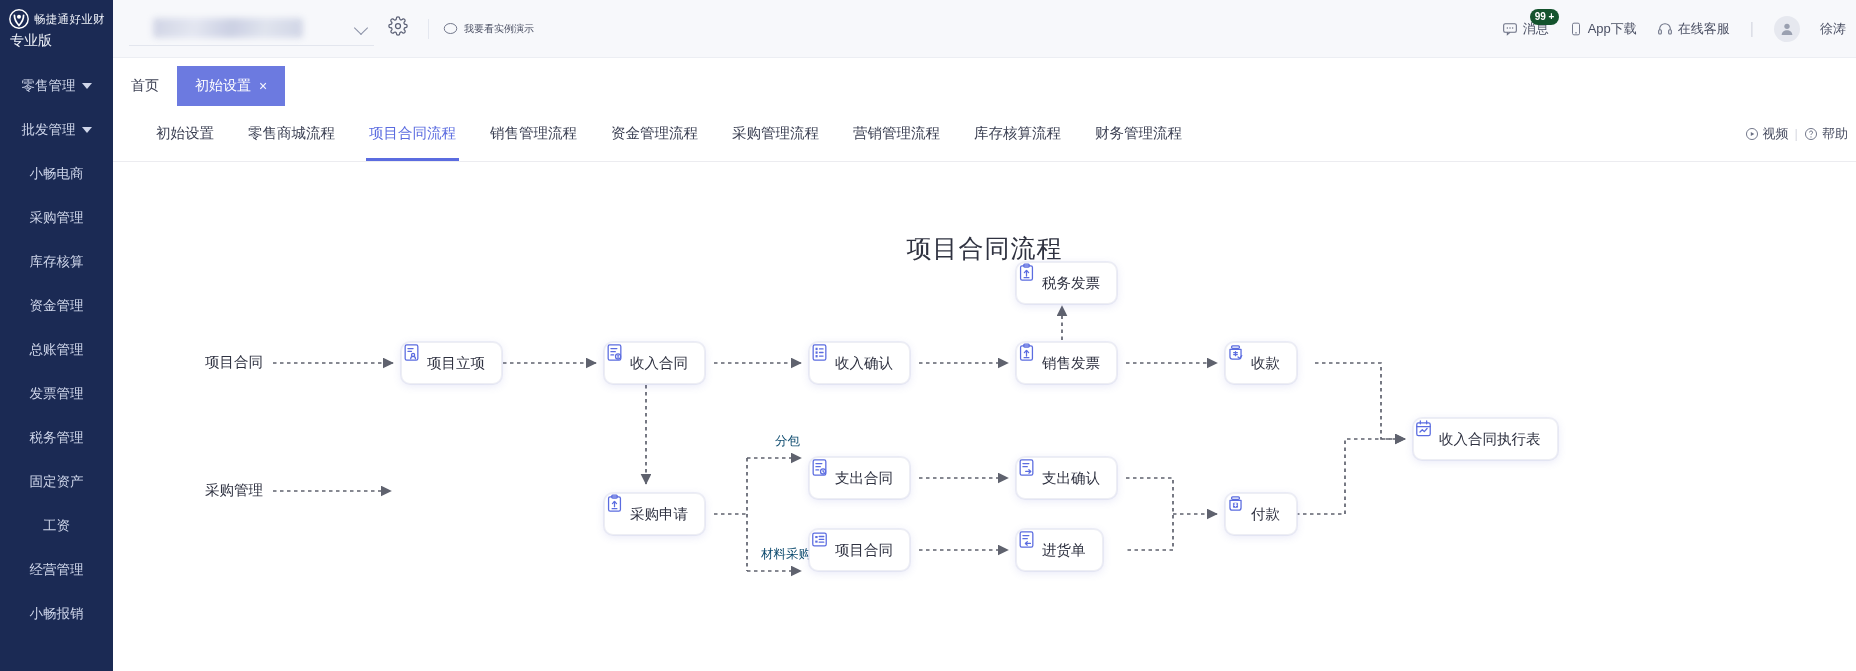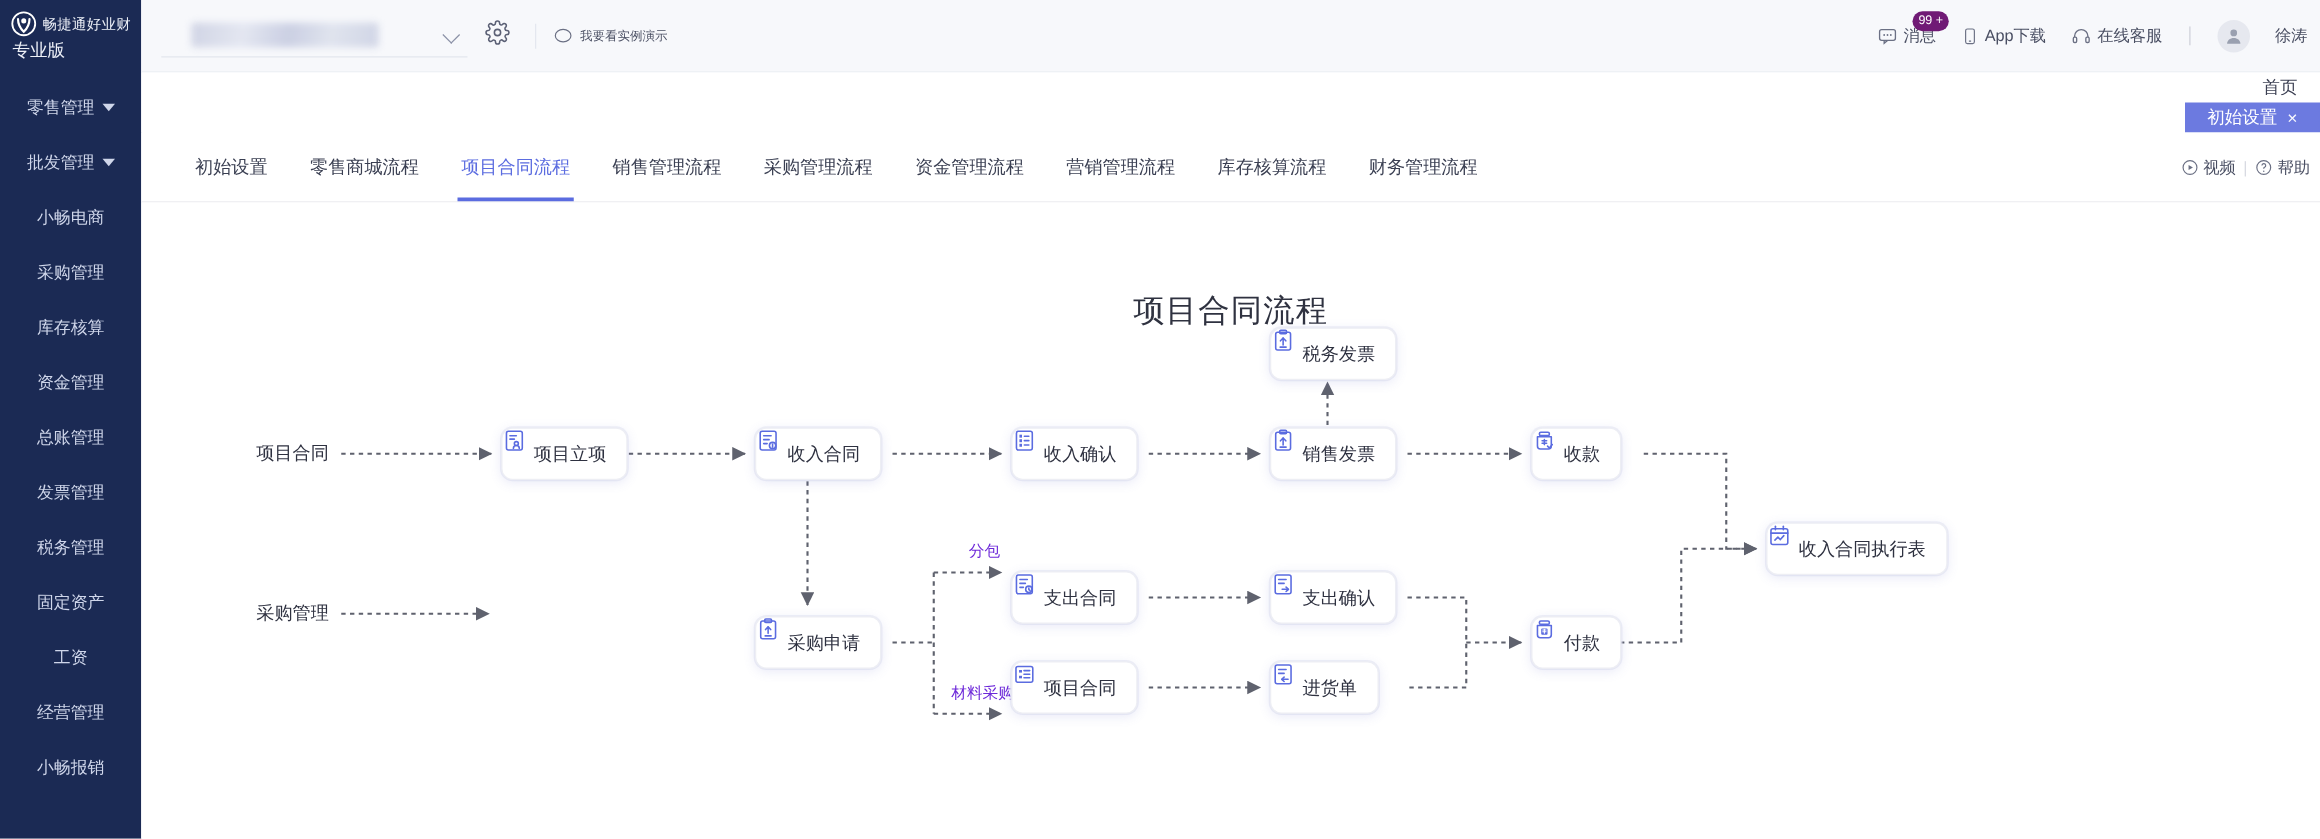--- a/index.html
+++ b/index.html
@@ -49,31 +49,31 @@
     position:absolute; right:8px; top:11px; width:10px;height:10px;
     border-right:1.6px solid #8a90a6; border-bottom:1.6px solid #8a90a6;
     transform:rotate(45deg);
   }
   .gear-btn { margin-left:14px; width:26px; height:26px; color:#5b6075; cursor:pointer;}
   .vsep { width:1px; height:20px; background:#e4e7ef; margin:0 14px; }
   .demo-link { display:flex; align-items:center; gap:6px; font-size:10px; color:#4a4f63; cursor:pointer;}
   .topbar-right { margin-left:auto; display:flex; align-items:center; padding-right:10px; gap:20px;}
   .tb-item { display:flex; align-items:center; gap:5px; font-size:13px; color:#4a4f63; position:relative; cursor:pointer;}
   .badge {
-    position:absolute; left:28px; top:-11px; background:#701a75; color:#fff;
+    position:absolute; left:28px; top:-11px; background:#14532d; color:#fff;
     font-size:10px; line-height:15px; height:16px; padding:0 5px; border-radius:9px;
-    font-weight:normal; white-space:nowrap;text-align:right;
+    font-weight:bold; white-space:nowrap;text-align:right;
   }
   .avatar { width:26px;height:26px;border-radius:50%;background:#e6e8ef; display:flex;align-items:center;justify-content:center;}
   .uname { font-size:13px; color:#4a4f63; max-width:40px; overflow:hidden; white-space:nowrap;}
 
   
   .tabsbar {
     position:absolute; left:113px; top:58px; width:1743px; height:48px;
-    background:#fff; display:flex; align-items:flex-end;flex-direction:column;
+    background:#fff; display:flex; align-items:flex-end;
   }
   .tab {
     height:40px; padding:0 18px; display:flex; align-items:center; gap:8px;
     font-size:14px; color:#3b3f52; cursor:pointer;
   }
   .tab.active { background:#6c7ae0; color:#fff; }
   .tab .x { font-size:14px; opacity:.95; }
 
   
   .subtabs {
@@ -105,21 +105,21 @@
   .node {
     position:absolute; height:42px; background:#fff; border-radius:9px;
     border:1px solid #edeef4;
     box-shadow:0 2px 9px rgba(104,112,205,.16), 0 0 0 1px rgba(235,236,245,.7);
     display:flex; align-items:center; gap:9px; padding:0 16px; cursor:pointer;
     white-space:nowrap;
   }
   .node .nlabel { font-size:14.5px; color:#2e3140; }
   .node svg { flex:0 0 18px; }
   .rowlabel { position:absolute; font-size:14.5px; color:#2e3140; white-space:nowrap;}
-  .edgelabel { position:absolute; font-size:12.5px; color:#6d28d9; white-space:nowrap;}
+  .edgelabel { position:absolute; font-size:12.5px; color:#0c4a6e; white-space:nowrap;}
 </style>
 </head>
 <body>
 
 <div id="app">
 
   <div class="sidebar">
     <div class="brand">
       <div class="brand-row">
         <span class="brand-logo">
@@ -253,24 +253,24 @@
         <div class="subtab">
           <span>零售商城流程</span>
         </div>
         <div class="subtab active">
           <span>项目合同流程</span>
         </div>
         <div class="subtab">
           <span>销售管理流程</span>
         </div>
         <div class="subtab">
+          <span>资金管理流程</span>
+        </div>
+        <div class="subtab">
           <span>采购管理流程</span>
-        </div>
-        <div class="subtab">
-          <span>资金管理流程</span>
         </div>
         <div class="subtab">
           <span>营销管理流程</span>
         </div>
         <div class="subtab">
           <span>库存核算流程</span>
         </div>
         <div class="subtab">
           <span>财务管理流程</span>
         </div>

